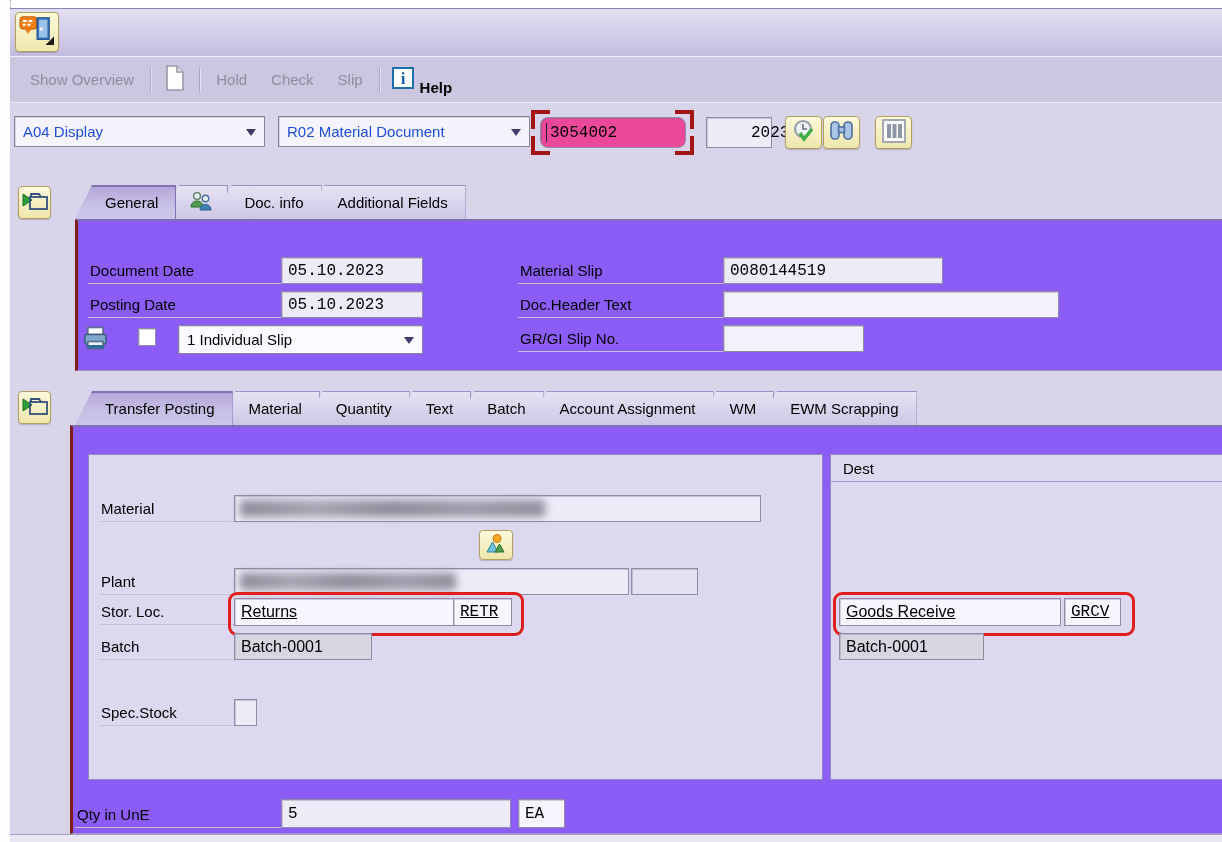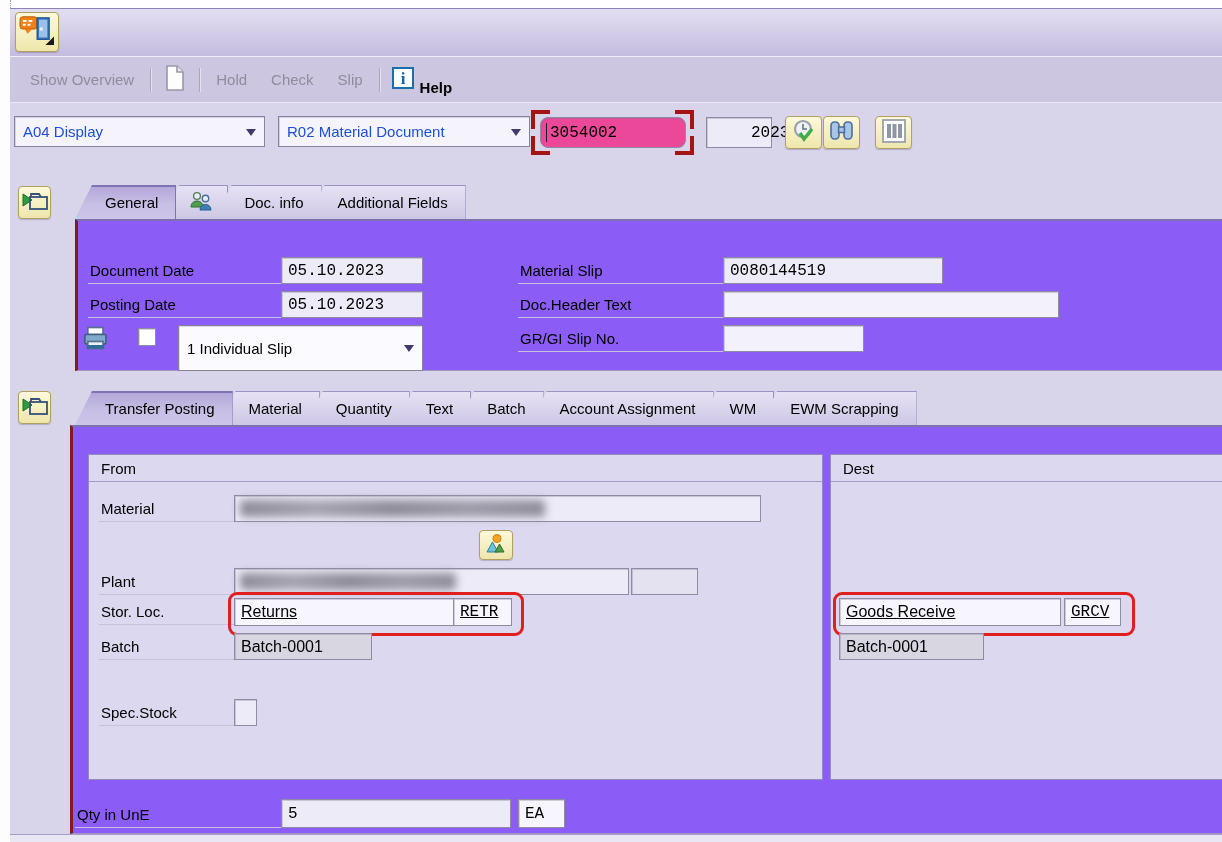--- a/index.html
+++ b/index.html
@@ -224,21 +224,21 @@
   </div>
   <span class="abs" style="left:4px;top:104px;">
     <svg width="28" height="26" viewBox="0 0 24 22">
       <rect x="5" y="2" width="13" height="6" fill="#fdfdfd" stroke="#5a6f8a" stroke-width="1.4"></rect>
       <rect x="2.5" y="8" width="18" height="8" rx="1" fill="#7fa8cf" stroke="#3f5f80" stroke-width="1.4"></rect>
       <rect x="5" y="14" width="13" height="6" fill="#eaf1f8" stroke="#5a6f8a" stroke-width="1.4"></rect>
       <rect x="4" y="17" width="15" height="3" fill="#2f6f96"></rect>
     </svg>
   </span>
   <div class="abs chk" style="left:60px;top:107px;"></div>
-  <div class="abs combo" style="left:100px;top:104px;width:245px;height:46px;background:#fbfaff;color:#000;">
+  <div class="abs combo" style="left:100px;top:104px;width:245px;height:29px;background:#fbfaff;color:#000;">
     <span>1 Individual Slip</span>
     <span class="arrow"></span>
   </div>
 
   <div class="abs lbl" style="left:440px;top:36px;width:205px;">Material Slip</div>
   <div class="abs fld" style="left:645px;top:36px;width:220px;">
     <span>0080144519</span>
   </div>
   <div class="abs lbl" style="left:440px;top:70px;width:205px;">Doc.Header Text</div>
   <div class="abs fld" style="left:645px;top:70px;width:336px;background:#f3f1fb;">
@@ -282,21 +282,20 @@
       <span>WM</span>
     </div>
   <div class="tab">
       <span>EWM Scrapping</span>
     </div>
 </div>
 
 <div class="abs panel" style="left:70px;top:425px;width:1152px;height:409px;overflow:hidden;">
 
   <div class="abs gbox" style="left:15px;top:27px;width:735px;height:326px;">
-    <div class="ghead">From</div>
 
     <div class="abs lbl" style="left:10px;top:40px;width:135px;">Material</div>
     <div class="abs fld" style="left:145px;top:40px;width:527px;">
       <div class="blob" style="width:58%;"></div>
     </div>
 
     <div class="abs ybtn" style="left:390px;top:75px;width:34px;height:30px;">
       <span>
         <svg width="24" height="20" viewBox="0 0 24 20">
           <circle cx="13" cy="5.5" r="4" fill="#f5a623" stroke="#c87f12"></circle>

